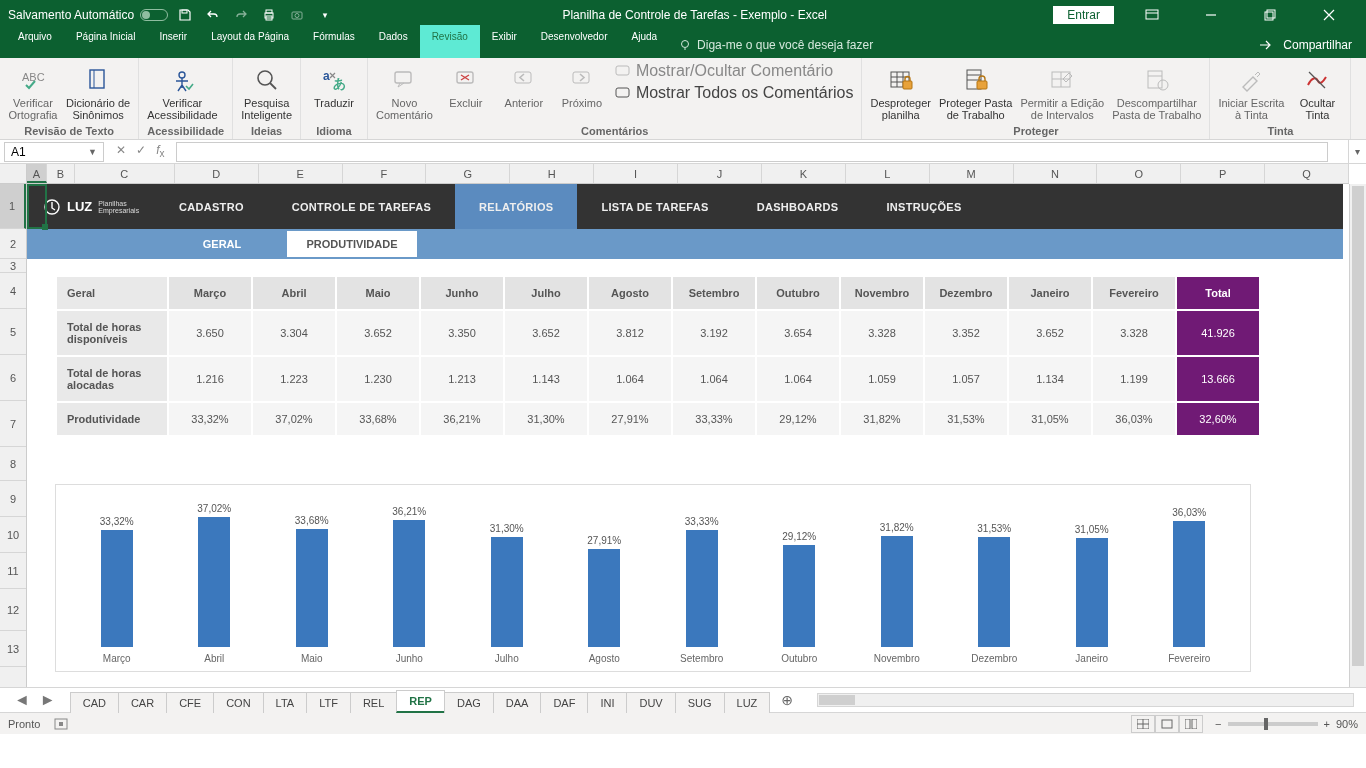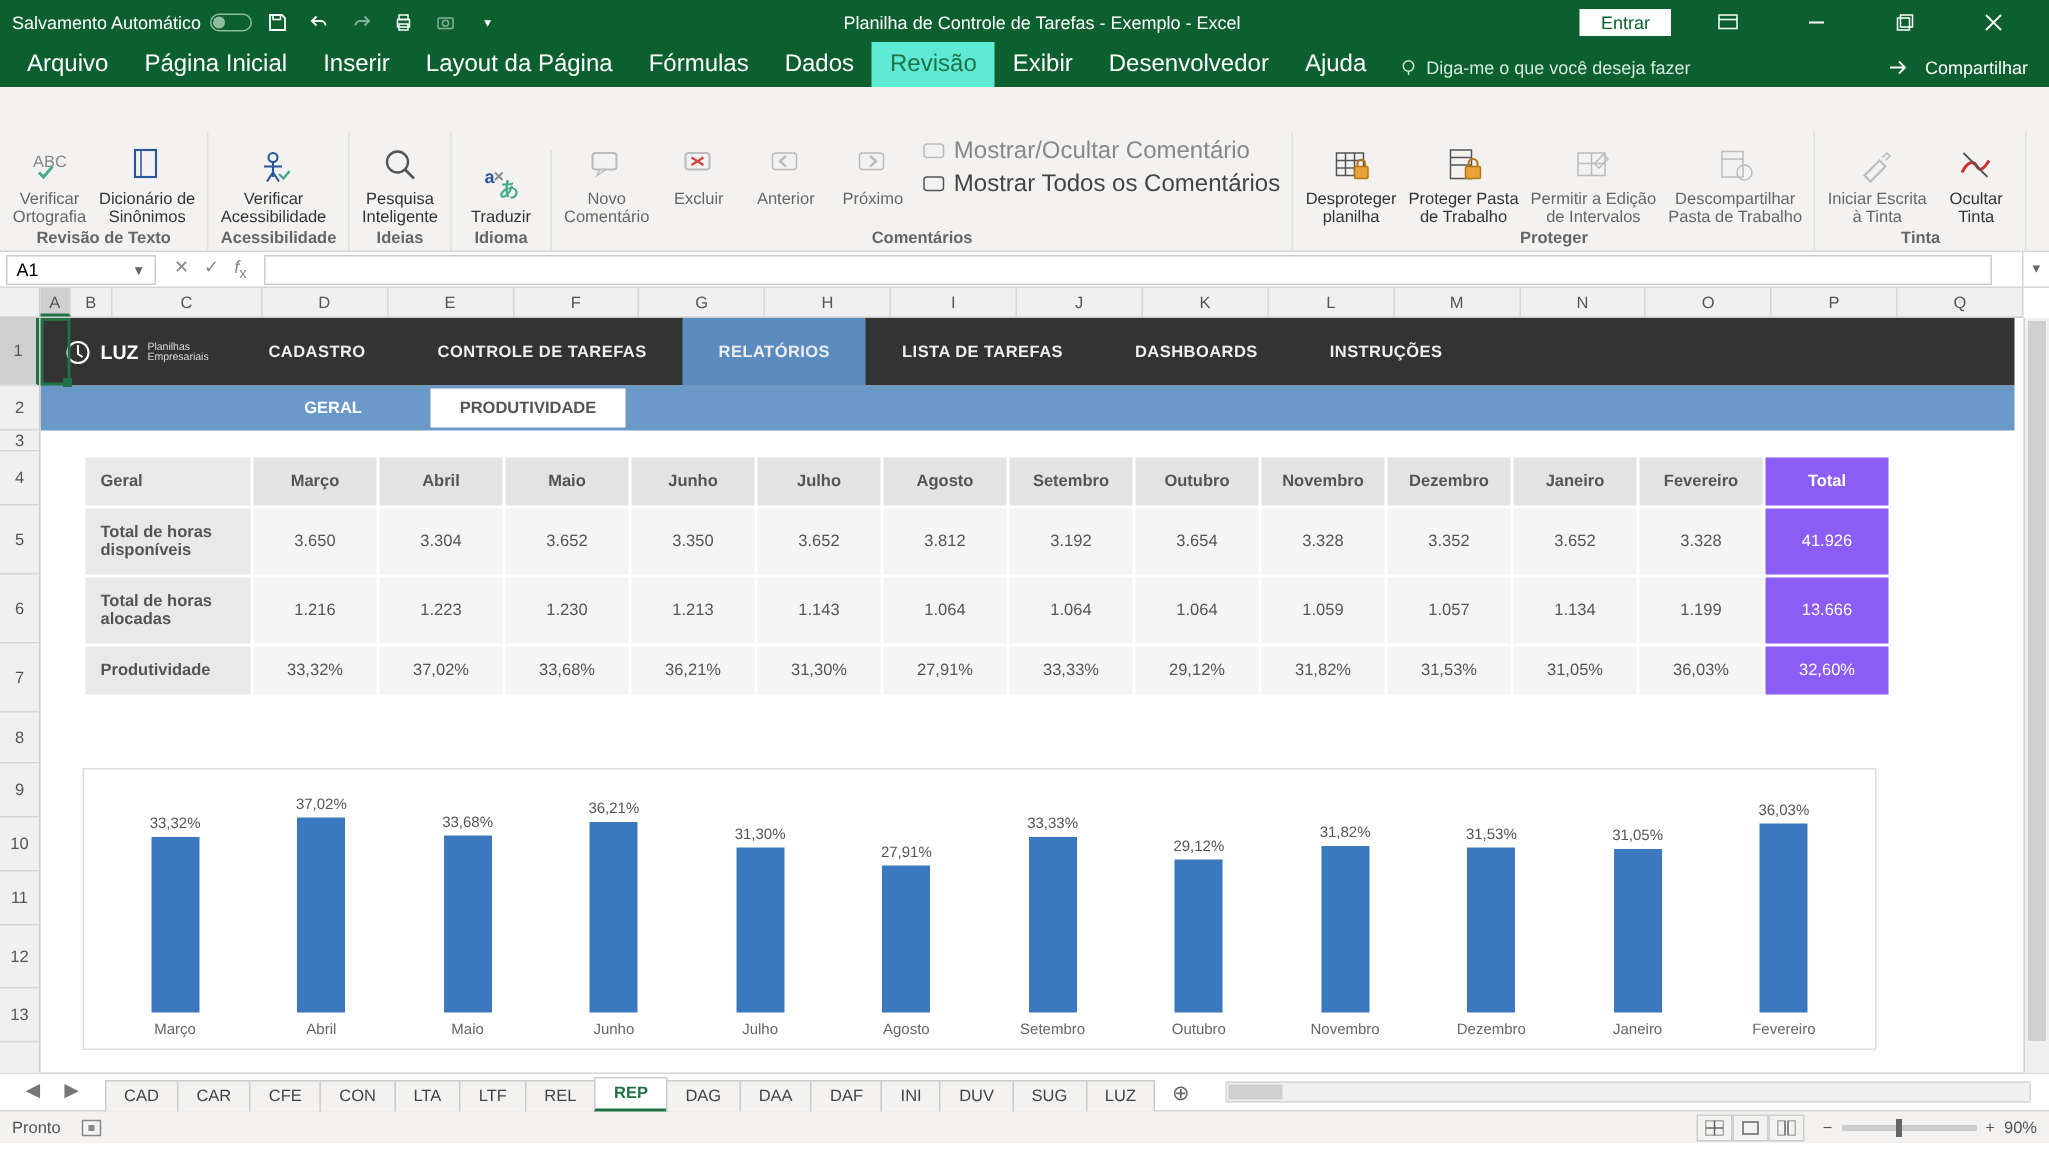--- a/index.html
+++ b/index.html
@@ -7,25 +7,25 @@
 .titlebar{height:30px;background:#0c6030;color:#fff;display:flex;align-items:center;font-size:12px;}
 .titlebar .left{display:flex;align-items:center;gap:6px;padding-left:8px;}
 .titlebar .toggle{width:28px;height:12px;border:1px solid #8fbda0;border-radius:6px;position:relative;}
 .titlebar .toggle::after{content:"";position:absolute;left:1px;top:1px;width:8px;height:8px;border-radius:50%;background:#8fbda0;}
 .titlebar .qbtn{width:22px;height:22px;display:flex;align-items:center;justify-content:center;color:#fff;}
 .titlebar .title{flex:1;text-align:center;font-size:12px;}
 .titlebar .right{display:flex;align-items:center;gap:17px;padding-right:16px;}
 .titlebar .entrar{background:#fff;color:#0c6030;padding:2px 14px;font-size:12px;}
 .titlebar .winbtn{width:42px;height:30px;display:flex;align-items:center;justify-content:center;}
 .menubar{height:28px;background:#0c6030;display:flex;align-items:flex-end;padding-left:6px;}
-.menubar .mtab{color:#fff;font-size:16px;padding:6px 12px 6px 12px;cursor:pointer;}
+.menubar .mtab{color:#fff;font-size:10px;padding:6px 12px 16px 12px;cursor:pointer;}
 .menubar .mtab.active{background:#5eead4;color:#217346;}
 .menubar .tellme{color:#d4e8dc;font-size:12px;padding:6px 10px;display:flex;align-items:center;gap:6px;}
 .menubar .share{margin-left:auto;color:#fff;font-size:12px;padding:6px 14px;display:flex;align-items:center;gap:10px;}
-.ribbon{height:110px;background:#f3f2f1;border-bottom:1px solid #d6d6d6;display:flex;align-items:flex-end;}
+.ribbon{height:82px;background:#f3f2f1;border-bottom:1px solid #d6d6d6;display:flex;}
 .rgroup{border-right:1px solid #e0e0e0;padding:4px 8px 2px 8px;display:flex;flex-direction:column;justify-content:space-between;}
 .rgroup .items{display:flex;gap:8px;align-items:flex-start;flex:1;}
 .rbtn{display:flex;flex-direction:column;align-items:center;justify-content:flex-start;min-width:50px;text-align:center;font-size:11px;color:#666;gap:3px;padding-top:4px;}
 .rbtn.enabled{color:#333;}
 .rbtn .ico{width:28px;height:28px;display:flex;align-items:center;justify-content:center;font-size:22px;}
 .rbtn .lbl{line-height:12px;}
 .rgroup .gname{text-align:center;font-size:11px;color:#666;padding-top:2px;font-weight:bold;}
 .smallstack{display:flex;flex-direction:column;gap:4px;font-size:16px;color:#888;justify-content:center;}
 .smallstack .srow{display:flex;align-items:center;gap:5px;}
 .formulabar{height:24px;border-bottom:1px solid #d6d6d6;display:flex;align-items:center;font-size:12px;}
@@ -71,21 +71,21 @@
 .wb-tab.active{background:#5b8bbf;}
 .wb-sub{height:30px;background:#6a99c8;display:flex;align-items:center;padding-left:130px;}
 .wb-subtab{width:130px;text-align:center;font-size:11px;font-weight:bold;color:#fff;height:26px;line-height:26px;}
 .wb-subtab.active{background:#fff;color:#555;}
 .datatable{margin:16px 0 0 28px;border-collapse:separate;border-spacing:2px;font-size:11px;}
 .datatable th,.datatable td{padding:10px 8px;text-align:center;width:82px;}
 .datatable .rowlbl{text-align:left;width:110px;background:#e9e9e9;font-weight:bold;color:#555;padding-left:10px;}
 .datatable thead th{background:#e3e3e3;color:#555;font-weight:bold;}
 .datatable thead th.rowlbl{text-align:left;}
 .datatable tbody td{background:#f5f5f5;color:#555;}
-.datatable .totcol{background:#8b5cf6;color:#fff;}
+.datatable .totcol{background:#701a75;color:#fff;}
 .chartbox{margin:14px 0 0 28px;width:1196px;height:188px;border:1px solid #ddd;padding:10px 12px 4px 12px;display:flex;align-items:flex-end;}
 .barcol{flex:1;display:flex;flex-direction:column;align-items:center;justify-content:flex-end;height:100%;}
 .barcol .val{font-size:10px;color:#555;margin-bottom:3px;}
 .barcol .bar{width:32px;background:#3b78bd;}
 .barcol .cat{font-size:10px;color:#666;margin-top:6px;height:14px;}
 svg{display:block;}
 </style>
 </head>
 <body>
 

